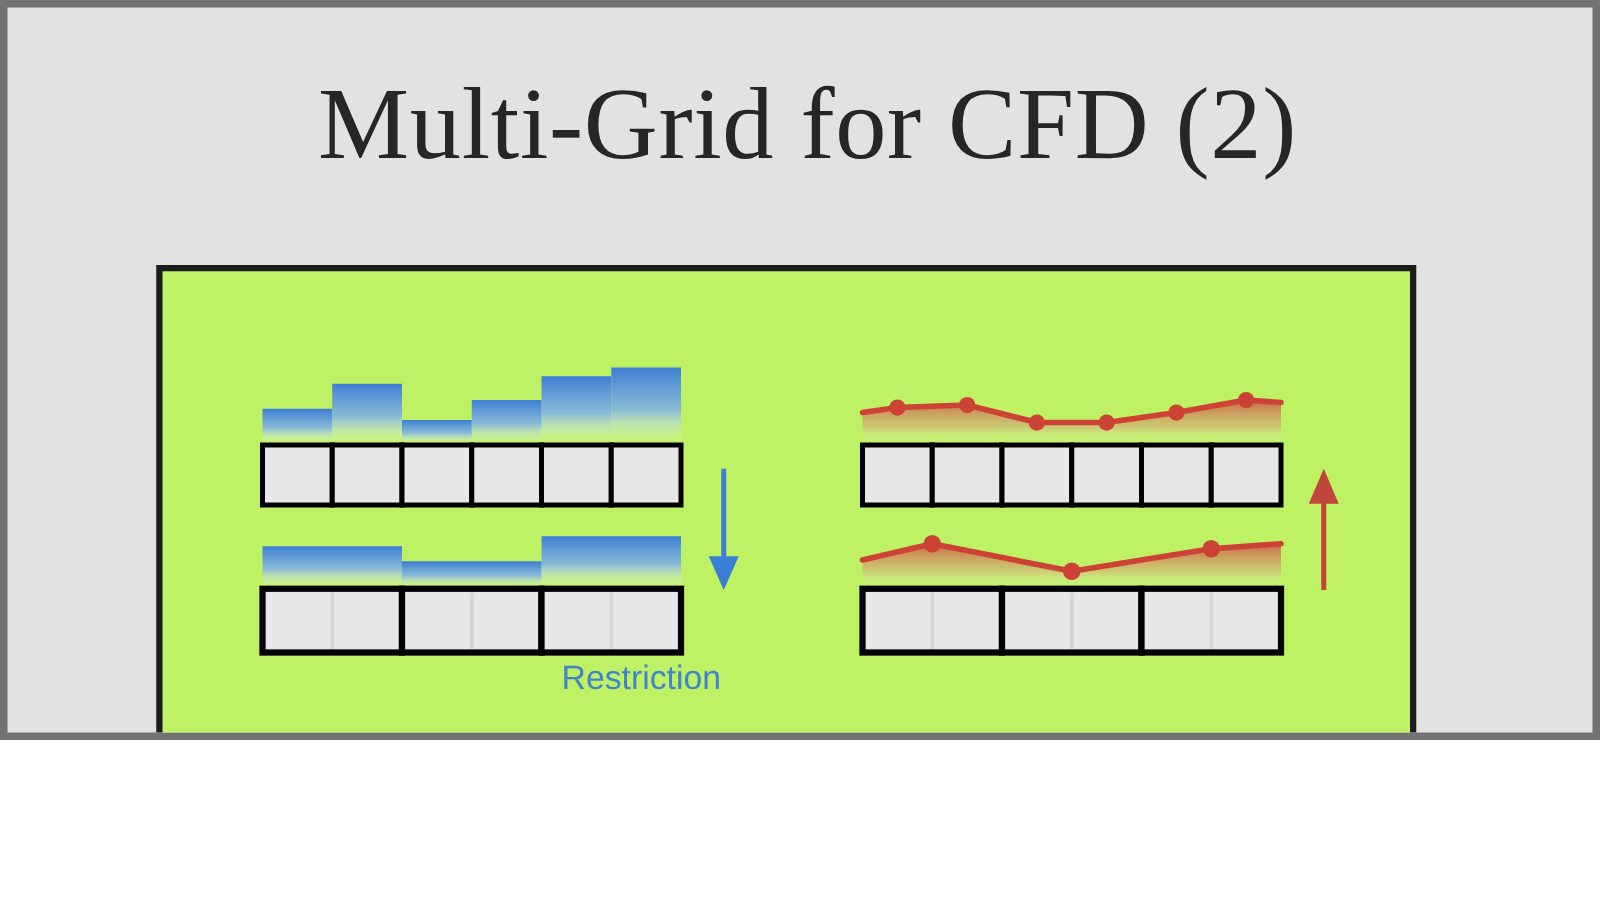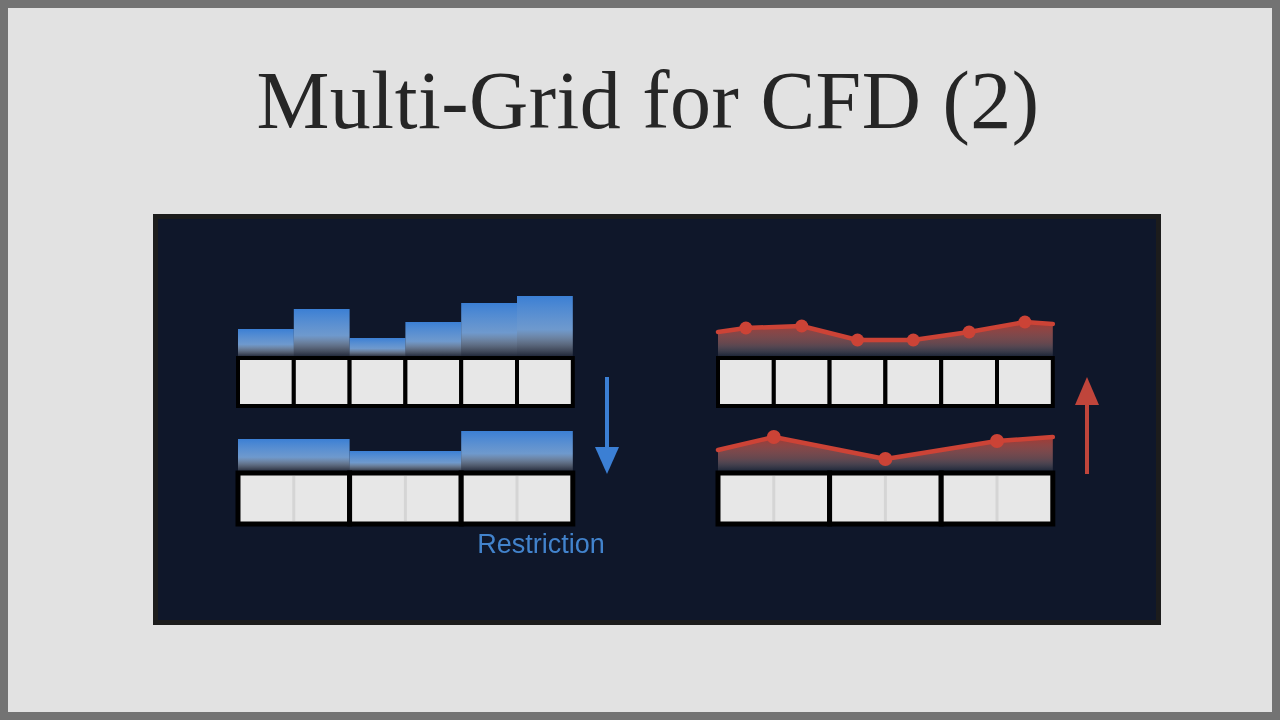--- a/index.html
+++ b/index.html
@@ -4,48 +4,48 @@
 <title>Multi-Grid for CFD (2)</title>
 <style>
   html, body {
     margin: 0;
     padding: 0;
     background: #ffffff;
   }
   #slide {
     position: relative;
     width: 1280px;
-    height: 720px;
+    height: 592px;
     background: #e2e2e2;
     box-sizing: border-box;
-    border: 8px solid #737373;
+    border: 6px solid #737373;
     overflow: hidden;
     font-family: "Liberation Sans", sans-serif;
   }
   #title {
     position: absolute;
     left: 0;
     top: 52px;
     width: 1280px;
     text-align: center;
     font-family: "Liberation Serif", serif;
     font-size: 82px;
     line-height: 1.0;
     font-weight: 400;
     color: #262626;
     letter-spacing: 0.5px;
     white-space: nowrap;
   }
   #panel {
     position: absolute;
-    left: 145px;
+    left: 119px;
     top: 206px;
     width: 1008px;
     height: 411px;
-    background: #0f172a;
+    background: #bef264;
     border: 5px solid #1c1c1c;
     box-sizing: border-box;
   }
   .figure-svg {
     position: absolute;
     left: 0;
     top: 0;
   }
   .caption {
     position: absolute;

